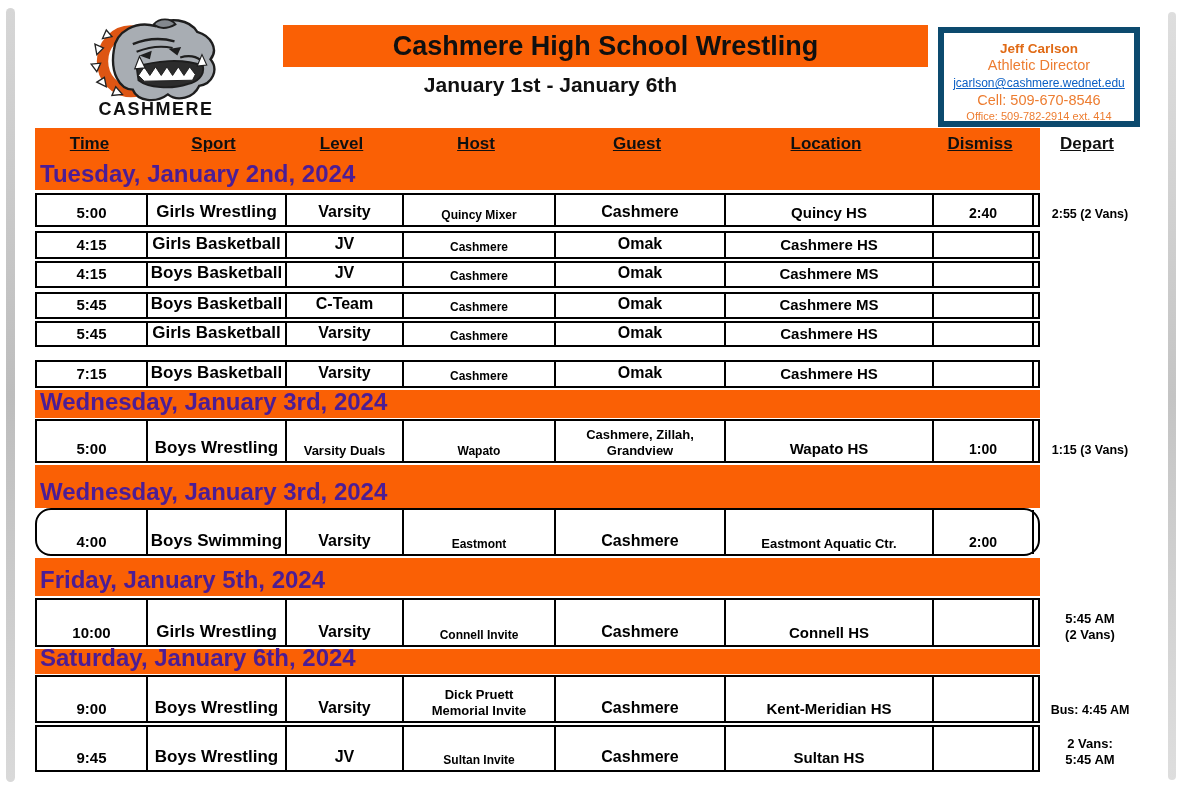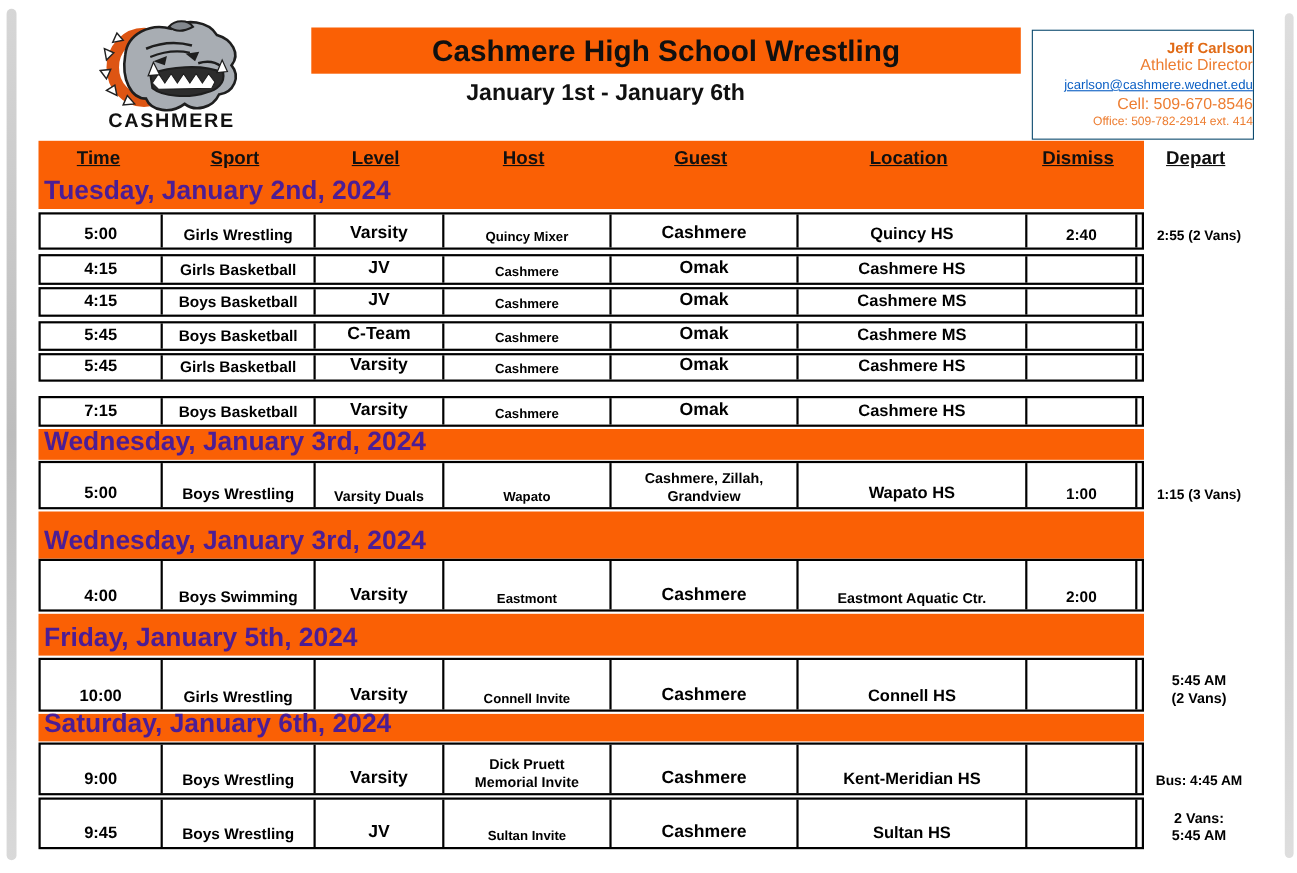--- a/index.html
+++ b/index.html
@@ -23,21 +23,21 @@
     background:var(--orange); display:flex; align-items:center; justify-content:center;
     font-size:27px; font-weight:bold; color:#101010;
   }
   .subtitle {
     position:absolute; left:283px; top:73px; width:535px; text-align:center;
     font-size:21px; font-weight:bold; color:#101010;
   }
 
   .contact-card {
     position:absolute; left:938px; top:27px; width:202px; height:100px;
-    border:1px solid #0c4a6e; background:#fff; text-align:right; padding-top:8px;
+    border:6px solid #0c4a6e; background:#fff; text-align:center; padding-top:8px;
   }
   .contact-name   { font-size:13.5px; font-weight:bold; color:#E06A15; }
   .contact-role   { font-size:14.5px; color:var(--contact-orange); margin-top:1px; }
   .contact-email  { font-size:12px; color:var(--link-blue); text-decoration:underline; margin-top:1px; display:inline-block; cursor:pointer; }
   .contact-cell   { font-size:14.5px; color:var(--contact-orange); margin-top:1px; }
   .contact-office { font-size:11px; color:var(--contact-orange); margin-top:2px; }
 
   
   .schedule { position:absolute; left:35px; top:128px; width:1005px; }
   .grid-row { display:grid; grid-template-columns:109px 139px 117px 152px 170px 208px 100px 114px; }
@@ -50,21 +50,21 @@
     background:var(--orange); display:flex; align-items:flex-end;
     padding:0 0 2px 5px; font-size:24px; font-weight:bold; color:#4c1d95;
   }
   .data-row { border:2px solid #000; background:#fff; }
   .cell {
     display:flex; align-items:flex-end; justify-content:center; text-align:center;
     font-weight:bold; color:#000; padding:0 2px 3px; border-left:2px solid #000;
     white-space:pre-line; line-height:1.18;
   }
   .cell:first-child { border-left:none; }
-  .c0{font-size:15px} .c1{font-size:14px} .c2{font-size:16px} .c3{font-size:12px}
+  .c0{font-size:15px} .c1{font-size:17px} .c2{font-size:16px} .c3{font-size:12px}
   .c4{font-size:16px} .c5{font-size:15px} .c6{font-size:14px} .c7{font-size:12.5px}
   .small { font-size:13px !important; }
 </style>
 </head>
 <body>
 
 <div class="page-edge edge-left"></div>
 <div class="page-edge edge-right"></div>
 
 <div class="logo-wrap">
@@ -192,21 +192,21 @@
         <div class="cell c1">Boys Wrestling</div>
         <div class="cell c2 small">Varsity Duals</div>
         <div class="cell c3">Wapato</div>
         <div class="cell c4 small">Cashmere, Zillah,
 Grandview</div>
         <div class="cell c5">Wapato HS</div>
         <div class="cell c6">1:00</div>
         <div class="cell c7">1:15 (3 Vans)</div>
       </div>
       <div class="band" style="height: 43px; margin-top: 2px;">Wednesday, January 3rd, 2024</div>
-      <div class="grid-row data-row" style="height: 48px; margin-top: 0px;">
+      <div class="grid-row data-row" style="height: 48px; margin-top: 0px; border-radius: 16px;">
         <div class="cell c0">4:00</div>
         <div class="cell c1">Boys Swimming</div>
         <div class="cell c2">Varsity</div>
         <div class="cell c3">Eastmont</div>
         <div class="cell c4">Cashmere</div>
         <div class="cell c5 small">Eastmont Aquatic Ctr.</div>
         <div class="cell c6">2:00</div>
         <div class="cell c7"></div>
       </div>
       <div class="band" style="height: 38px; margin-top: 2px;">Friday, January 5th, 2024</div>

